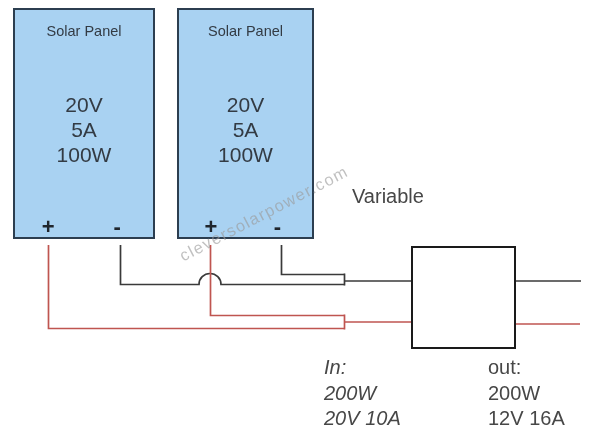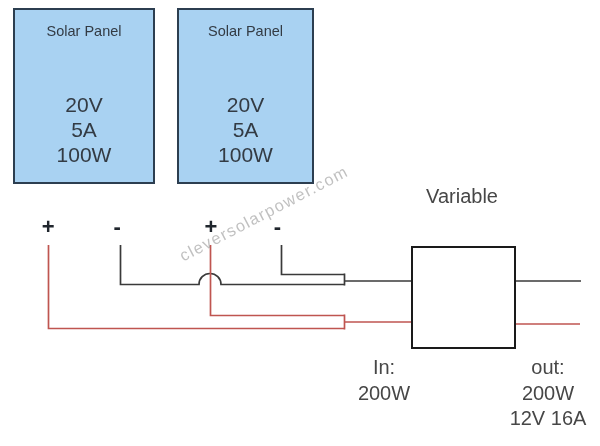--- a/index.html
+++ b/index.html
@@ -2,21 +2,21 @@
 <html style="--panel_fill: #a9d2f2; --panel_border: #2c3e50; --panel_text: #333b44; --label_text: #474747; --converter_border: #1a1a1a; --wire_positive: #bf5550; --wire_negative: #3a3a3a; --watermark_text: #9b9b9b;"><head>
 <meta charset="utf-8">
 <style>
   html,body{margin:0;padding:0;background:#ffffff;}
   #stage{
     position:relative;width:600px;height:446px;background:#ffffff;overflow:hidden;
     font-family:"Liberation Sans",sans-serif;
   }
   #wires{position:absolute;left:0;top:0;width:600px;height:446px;z-index:1;pointer-events:none;}
   .panel{
-    position:absolute;top:8px;height:176px;box-sizing:border-box;
+    position:absolute;top:8px;height:231px;box-sizing:border-box;
     background:var(--panel_fill);border:2px solid var(--panel_border);z-index:2;padding-left:7px;
   }
   #panel-1{left:13px;width:142px;}
   #panel-2{left:177px;width:137px;}
   .panel-title{
     position:absolute;top:13px;left:0;width:100%;text-align:center;
     font-size:14.5px;color:var(--panel_text);
   }
   .panel-specs{
     position:absolute;top:82px;left:0;width:100%;text-align:center;
@@ -26,25 +26,25 @@
     position:absolute;top:205px;transform:translateX(-50%);
     font-size:22px;line-height:24px;font-weight:600;color:#20262d;
   }
   .terminal.plus{left:24%;}
   .terminal.minus{left:74%;}
   #converter-box{
     position:absolute;left:411px;top:246px;width:105px;height:103px;box-sizing:border-box;
     background:#ffffff;border:2px solid var(--converter_border);z-index:2;
   }
   .big-label{
-    position:absolute;text-align:center;font-size:20px;line-height:25.5px;
+    position:absolute;font-size:20px;line-height:25.5px;
     color:var(--label_text);z-index:3;
   }
   #converter-label{left:352px;top:183px;width:220px;line-height:26px;}
-  #in-label{left:324px;top:355px;width:120px;}
+  #in-label{left:324px;top:355px;width:120px;font-style:italic;}
   #out-label{left:488px;top:355px;width:120px;}
   #watermark{
     position:absolute;left:144px;top:204px;width:240px;text-align:center;
     transform:rotate(-27.5deg);font-size:16.5px;letter-spacing:1.4px;
     color:var(--watermark_text);opacity:0.62;z-index:5;white-space:nowrap;
   }
 </style>
 </head>
 <body>
 
@@ -93,20 +93,21 @@
 
   <div id="converter-box"></div>
 
   <div class="big-label" id="converter-label">
     <div>Variable</div>
   </div>
 
   <div class="big-label" id="in-label">
     <div>In:</div>
     <div>200W</div>
+    <div>20V 10A</div>
   </div>
 
   <div class="big-label" id="out-label">
     <div>out:</div>
     <div>200W</div>
     <div>12V 16A</div>
   </div>
 
   <div id="watermark">cleversolarpower.com</div>
 

